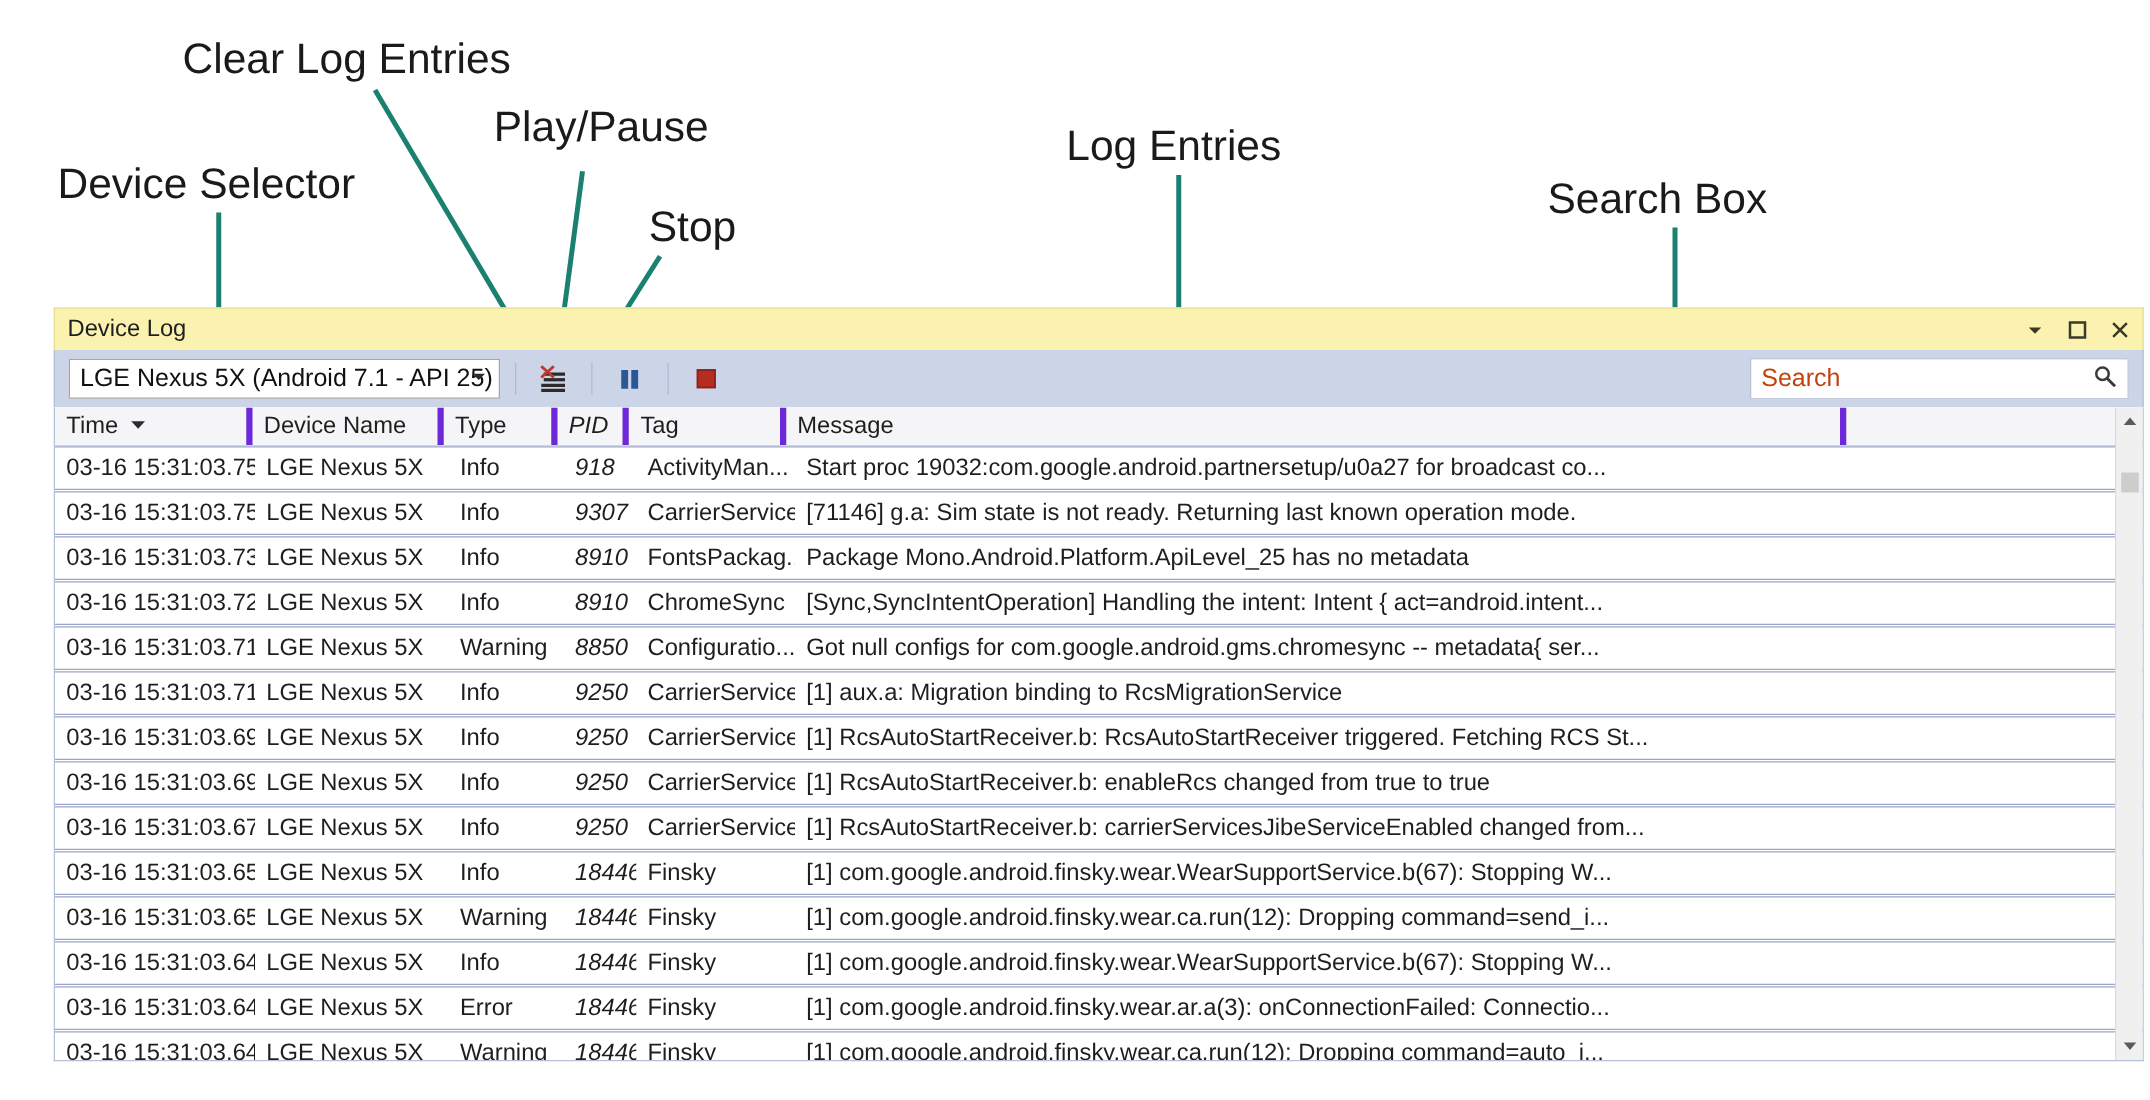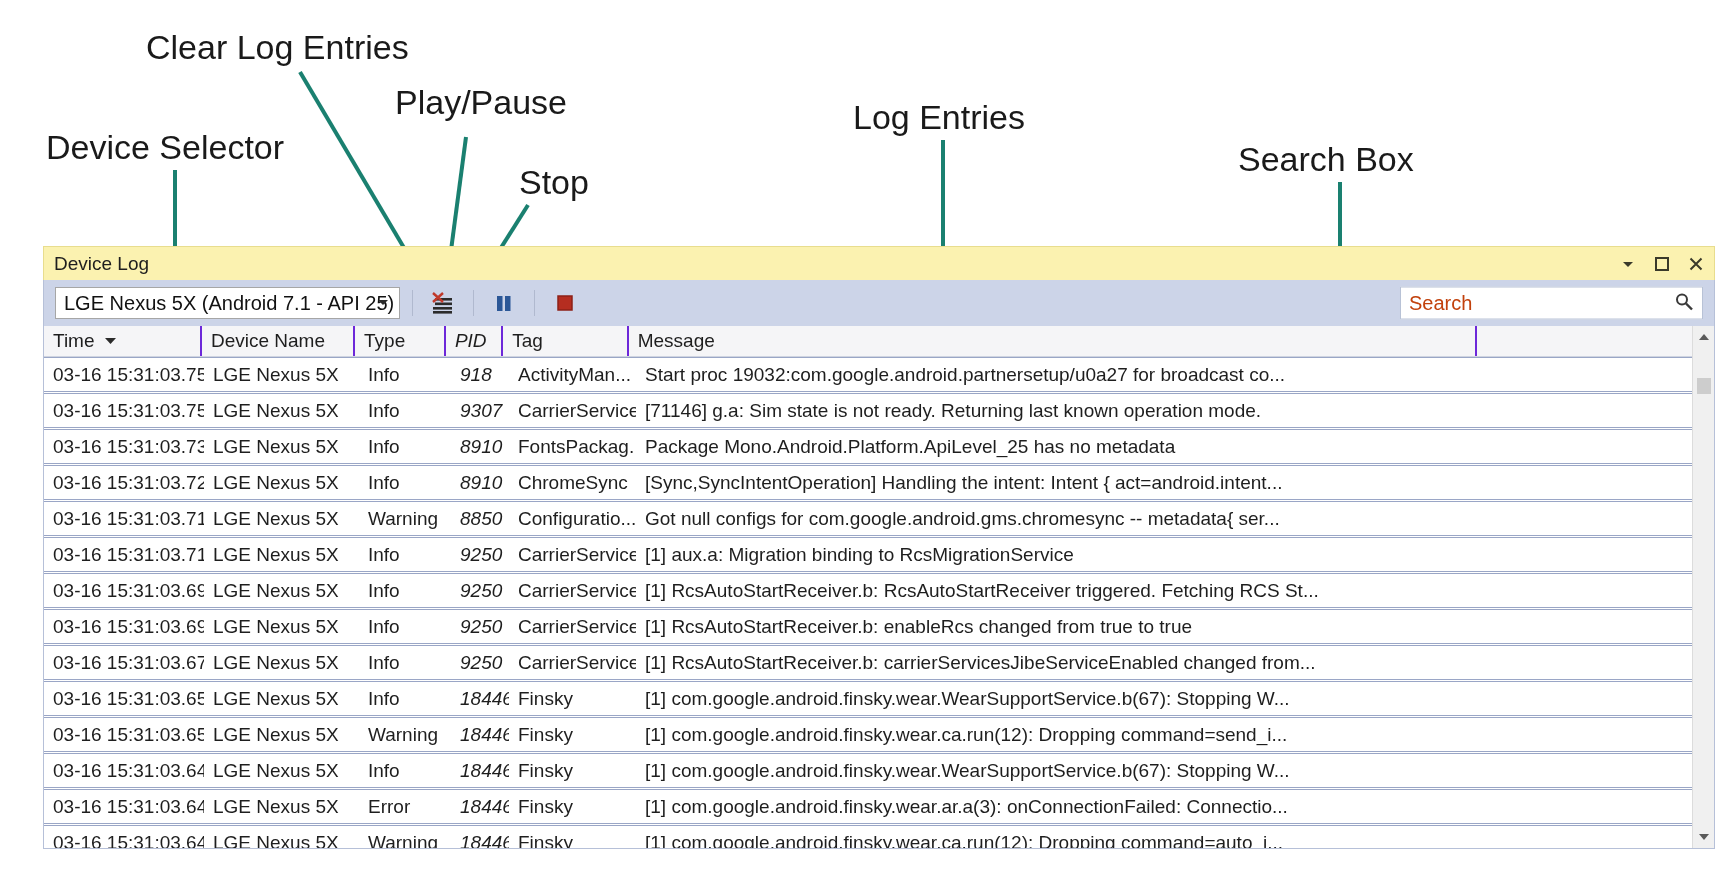--- a/index.html
+++ b/index.html
@@ -121,21 +121,21 @@
     background: #f5f5f7;
     border-bottom: 1px solid #cfd4e0;
     box-sizing: border-box;
   }
   .hcell {
     font-size: 19px;
     color: #1e1e1e;
     display: flex; align-items: center;
     padding-left: 9px;
     box-sizing: border-box;
-    border-right: 2px solid #6d28d9;
+    border-right: 5px solid #6d28d9;
     font-family: "Liberation Sans", sans-serif;
     white-space: nowrap;
     overflow: hidden;
     cursor: default;
   }
   .hcell .sortarrow { margin-left: 9px; }
 
   .rows { position: relative; }
   .row {
     display: flex;

